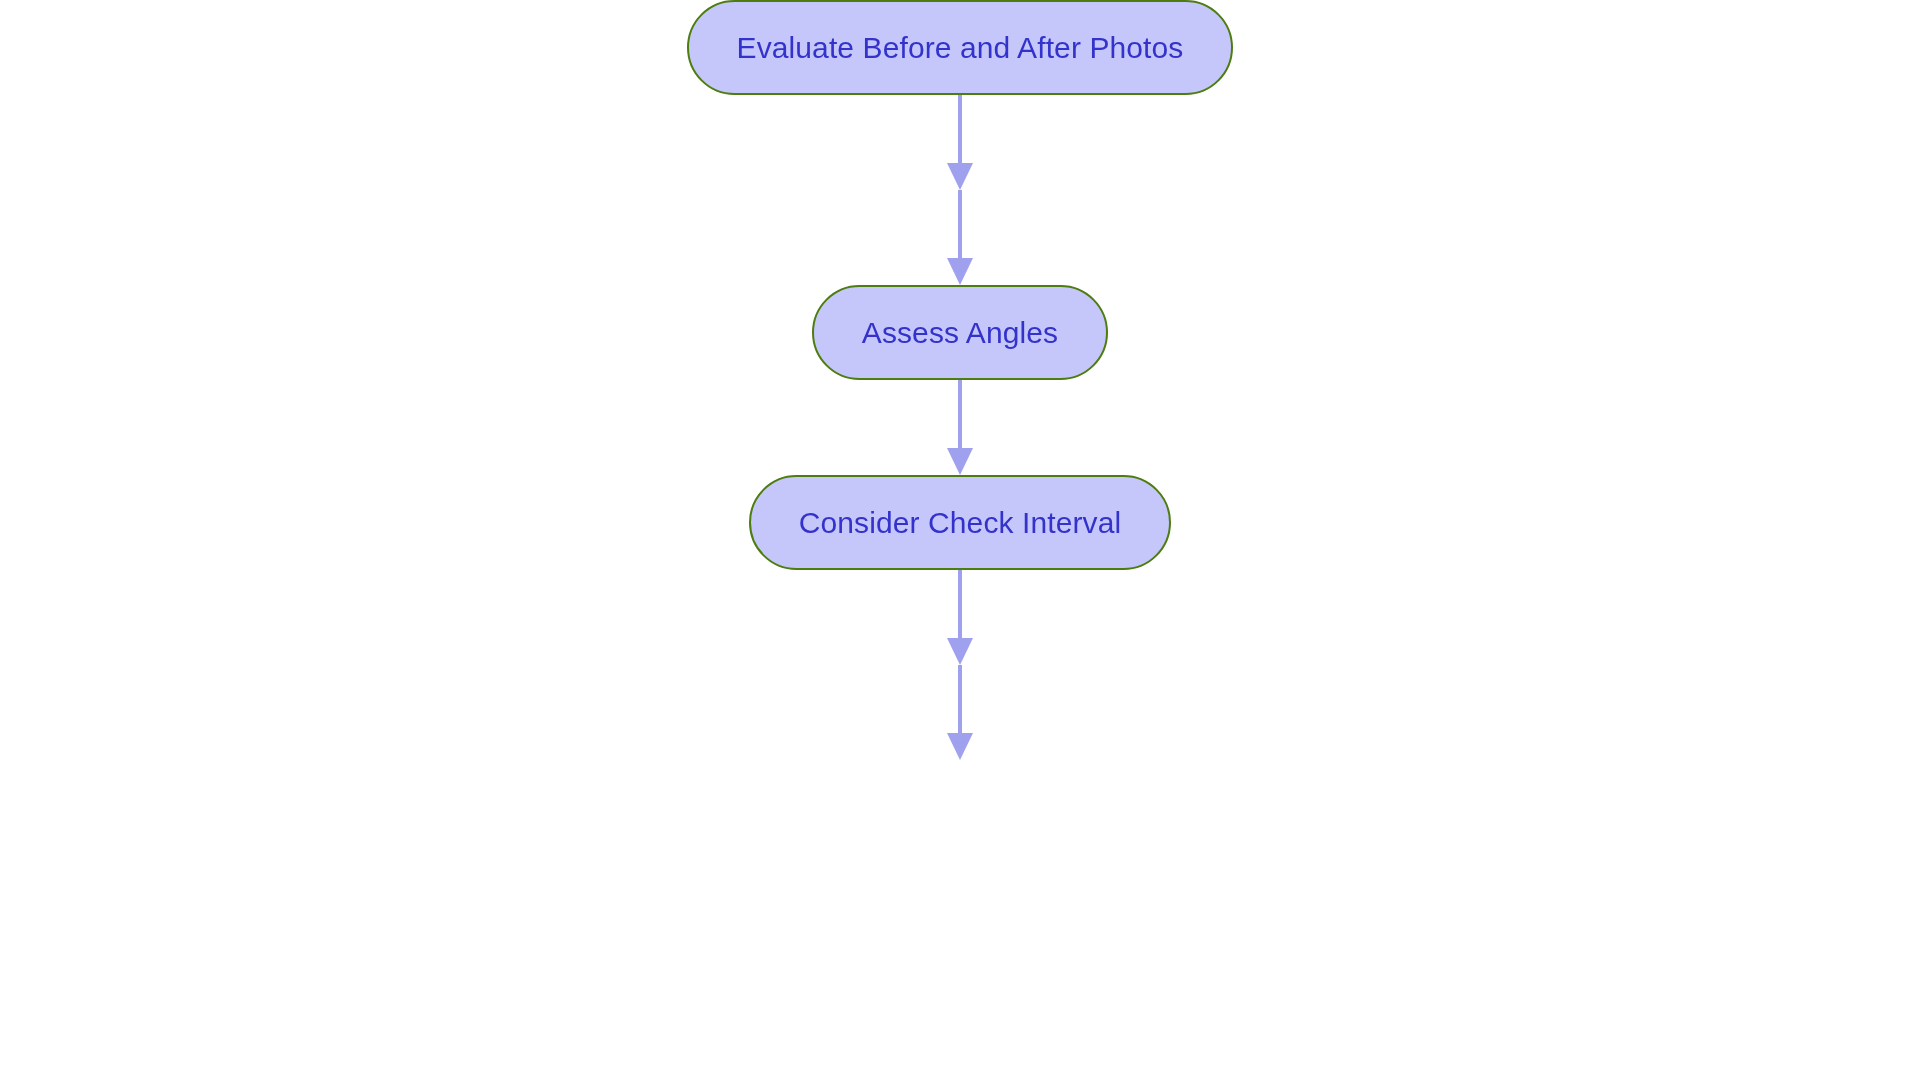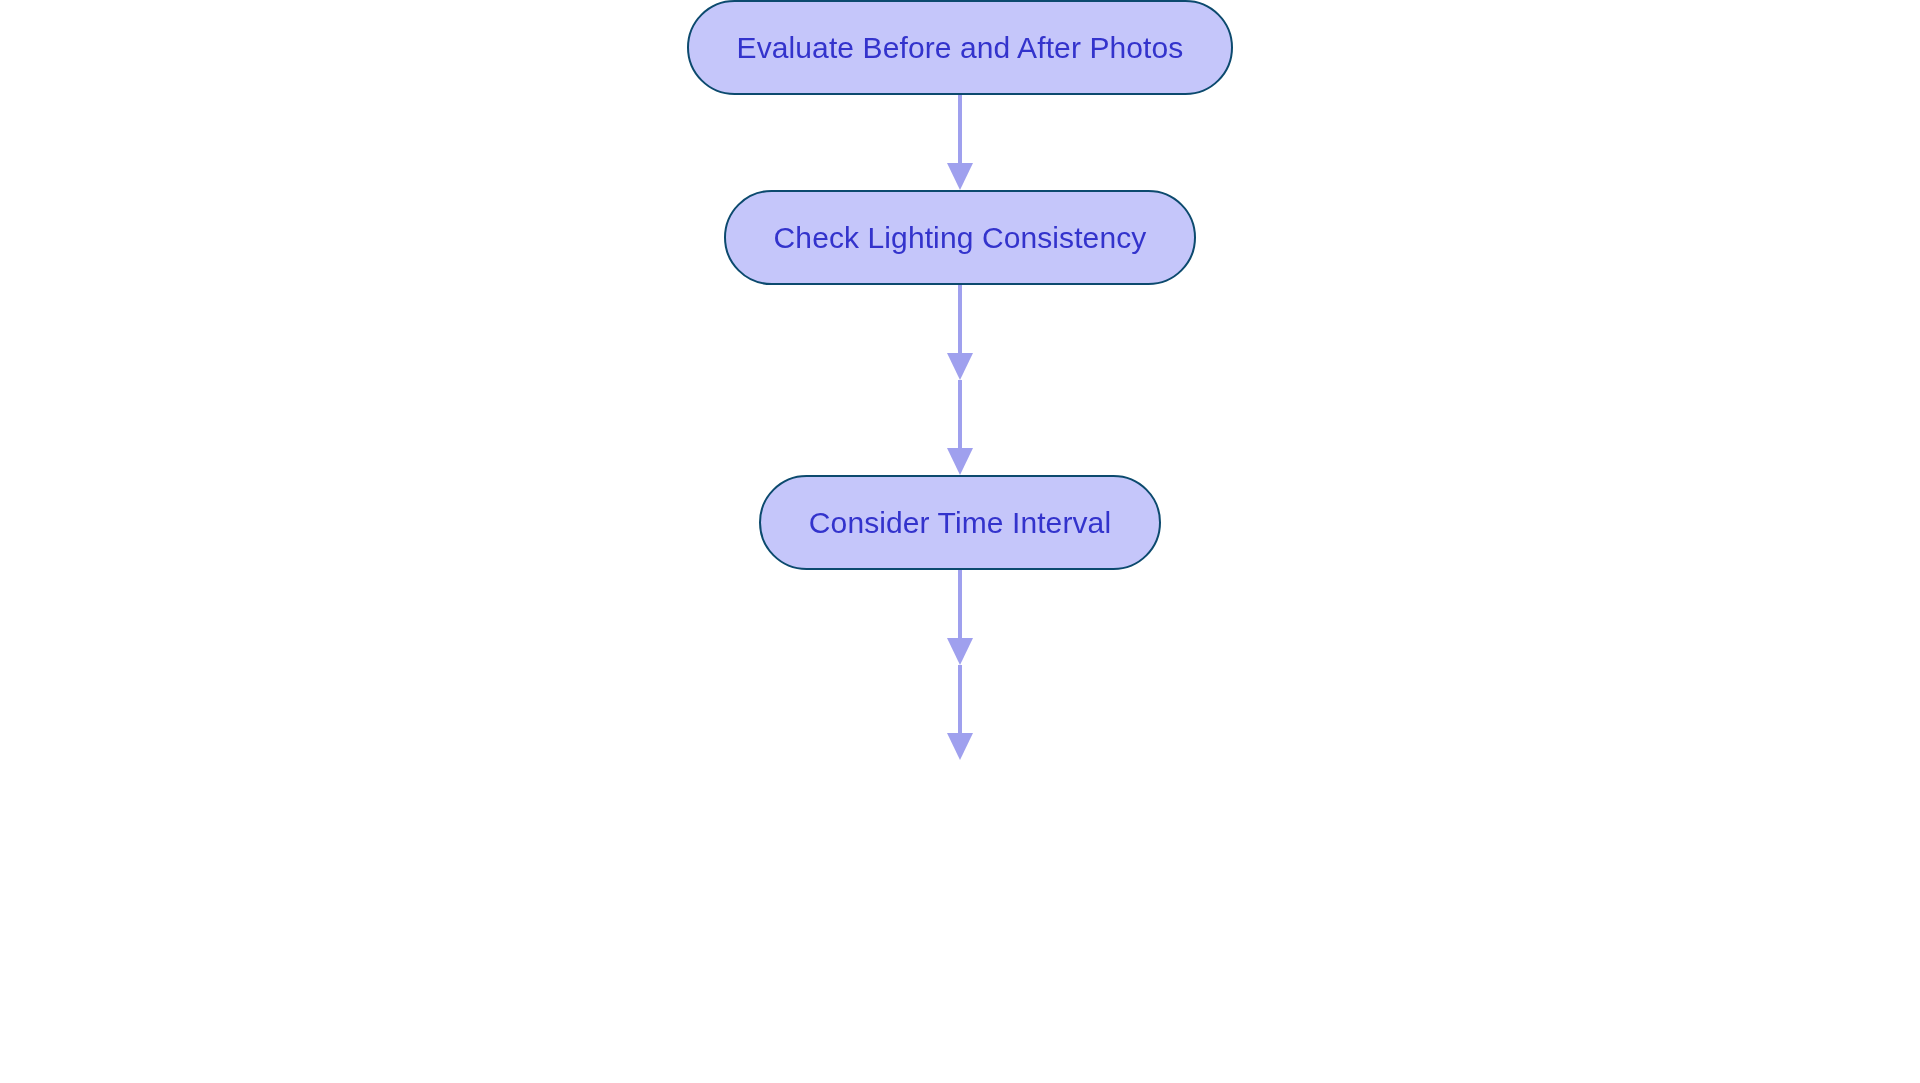--- a/index.html
+++ b/index.html
@@ -35,21 +35,21 @@
   }
 
   
   .node {
     box-sizing: border-box;
     height: 95px;
     display: flex;
     align-items: center;
     justify-content: center;
     background: #c5c6fa;
-    border: 2px solid #0c4a6e;
+    border: 2px solid #4d7c0f;
     border-radius: 48px;
     padding: 0 48px;
     flex: 0 0 auto;
   }
 
   .node-label {
     font-family: "Liberation Sans", sans-serif;
     font-size: 30px;
     font-weight: 400;
     line-height: 1;
@@ -94,37 +94,37 @@
 
     <div class="node">
       <span class="node-label">Evaluate Before and After Photos</span>
     </div>
 
     <div class="connector">
       <div class="conn-line"></div>
       <div class="conn-head"></div>
     </div>
 
+
+    <div class="connector">
+      <div class="conn-line"></div>
+      <div class="conn-head"></div>
+    </div>
+
     <div class="node">
-      <span class="node-label">Check Lighting Consistency</span>
+      <span class="node-label">Assess Angles</span>
     </div>
 
     <div class="connector">
       <div class="conn-line"></div>
       <div class="conn-head"></div>
     </div>
 
-
-    <div class="connector">
-      <div class="conn-line"></div>
-      <div class="conn-head"></div>
-    </div>
-
     <div class="node">
-      <span class="node-label">Consider Time Interval</span>
+      <span class="node-label">Consider Check Interval</span>
     </div>
 
     <div class="connector">
       <div class="conn-line"></div>
       <div class="conn-head"></div>
     </div>
 
 
     <div class="connector">
       <div class="conn-line"></div>

